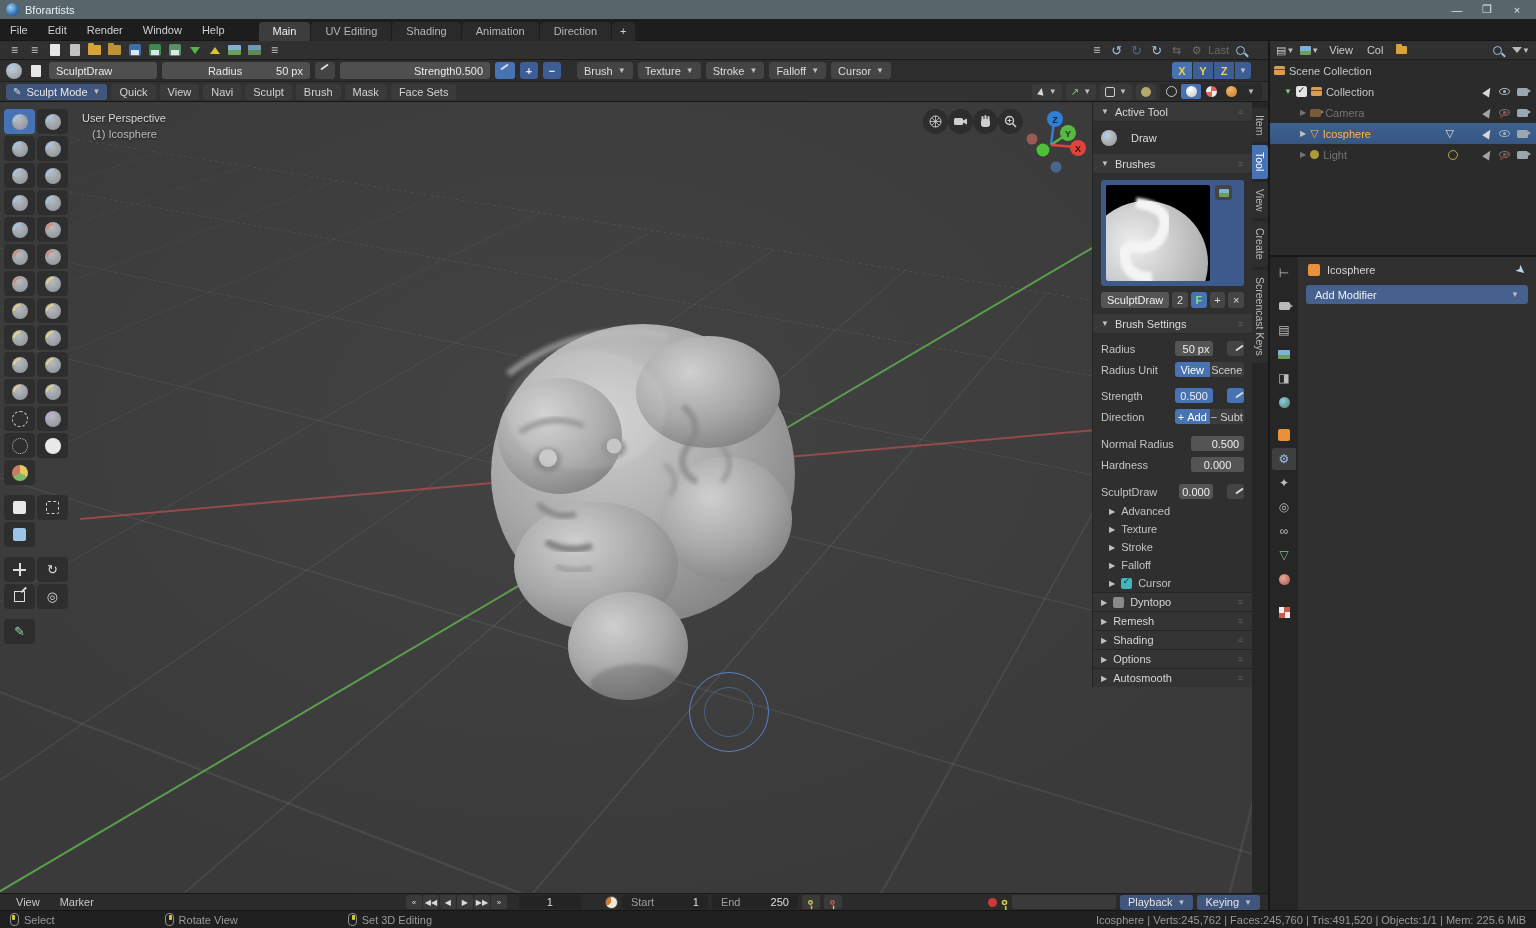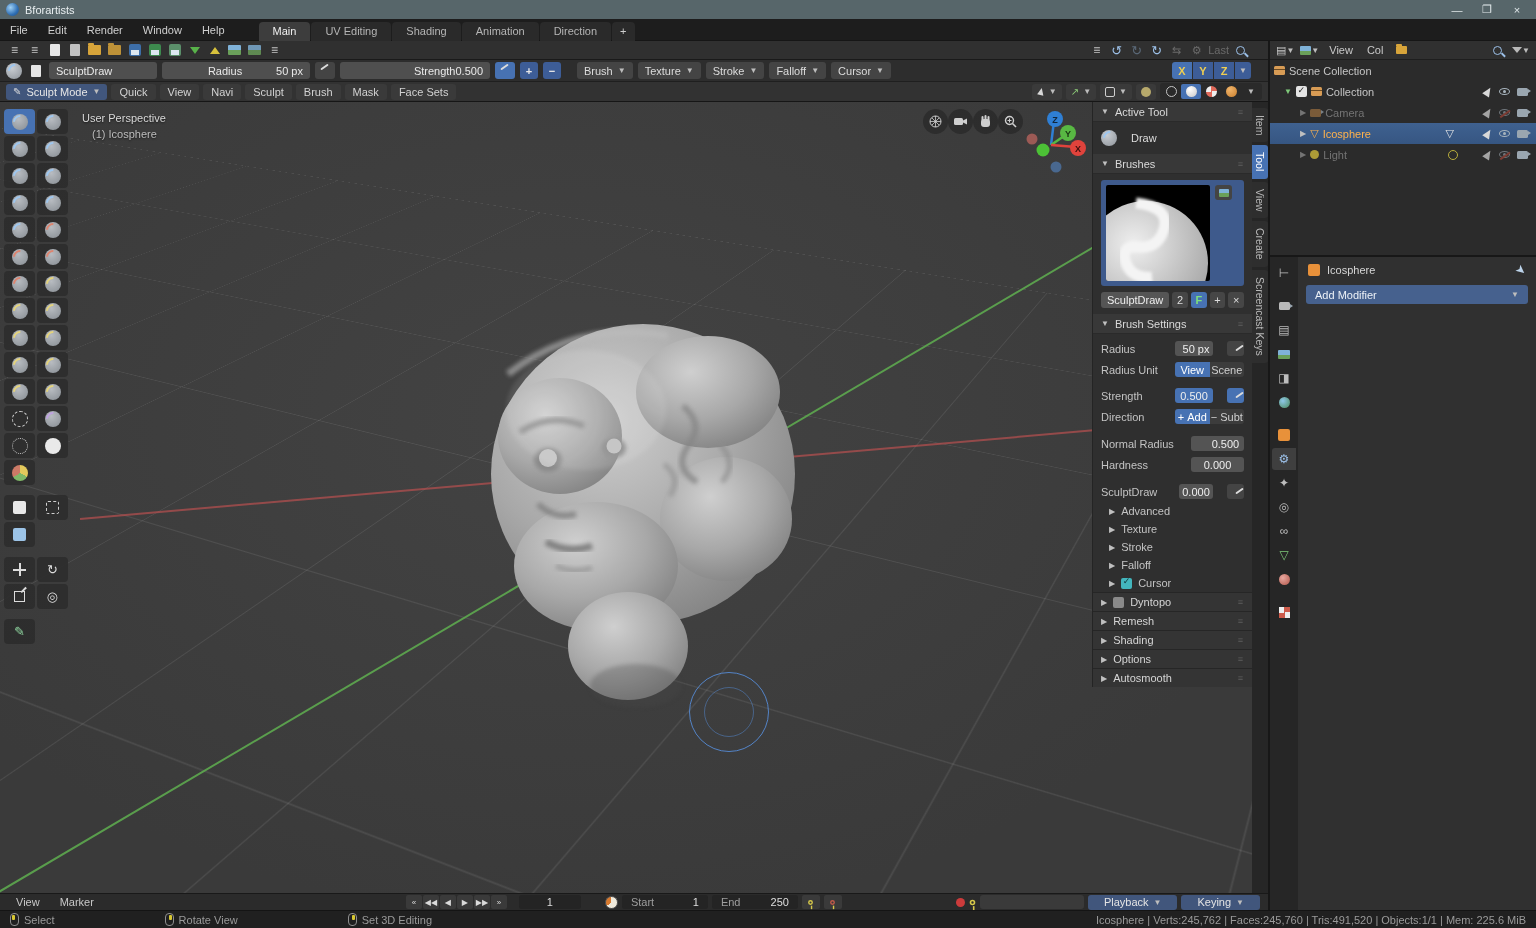--- a/index.html
+++ b/index.html
@@ -153,21 +153,21 @@
   .addmod .chev{margin-left:auto}
   
   .timeline{left:0;top:893px;width:1268px;height:17px;background:#2b2b2b;display:flex;align-items:center;padding:0 8px;gap:4px;border-top:1px solid #191919}
   .tmenu{color:#c8c8c8;padding:0 8px}
   .transport{display:flex;gap:1px;margin-left:300px}
   .trb{width:16px;height:14px;background:#3a3a3a;border-radius:2px;display:flex;align-items:center;justify-content:center;color:#dadada;font-size:8px}
   .tfld{height:14px;background:#242424;border-radius:3px;display:flex;align-items:center;justify-content:center;color:#dedede}
   .clock{width:13px;height:13px;border-radius:50%;background:conic-gradient(#f0eadc 0 65%,#d97a2e 65%);border:1px solid #5a5a5a}
   .keyic{width:7px;height:7px;border-radius:50%;border:2px solid #d6c84a;position:relative}
   .keyic::after{content:"";position:absolute;left:2px;top:6px;width:2px;height:5px;background:#d6c84a}
-  .tdd{height:15px;background:#41567c;border-radius:3px;display:flex;align-items:center;gap:5px;padding:0 16px;color:#e4e4e4}
+  .tdd{height:15px;background:#41567c;border-radius:3px;display:flex;align-items:center;gap:5px;padding:0 8px;color:#e4e4e4}
   .rec{width:9px;height:9px;border-radius:50%;background:#cc3b3b}
   
   .statusbar{left:0;top:910px;width:1536px;height:18px;background:#202020;display:flex;align-items:center;padding:0 10px;color:#9a9a9a;border-top:1px solid #141414}
   .mouse{width:9px;height:13px;border:1px solid #8f8f8f;border-radius:4px;position:relative;margin-right:5px}
   .mouse i{position:absolute;top:1px;width:3px;height:5px;background:#d8c832;border-radius:1px}
   .mouse.l i{left:1px}.mouse.m i{left:3px}.mouse.r i{right:1px}
   .hint{display:flex;align-items:center;margin-right:110px}
   .stats{margin-left:auto;color:#9a9a9a}
 </style>
 </head>

